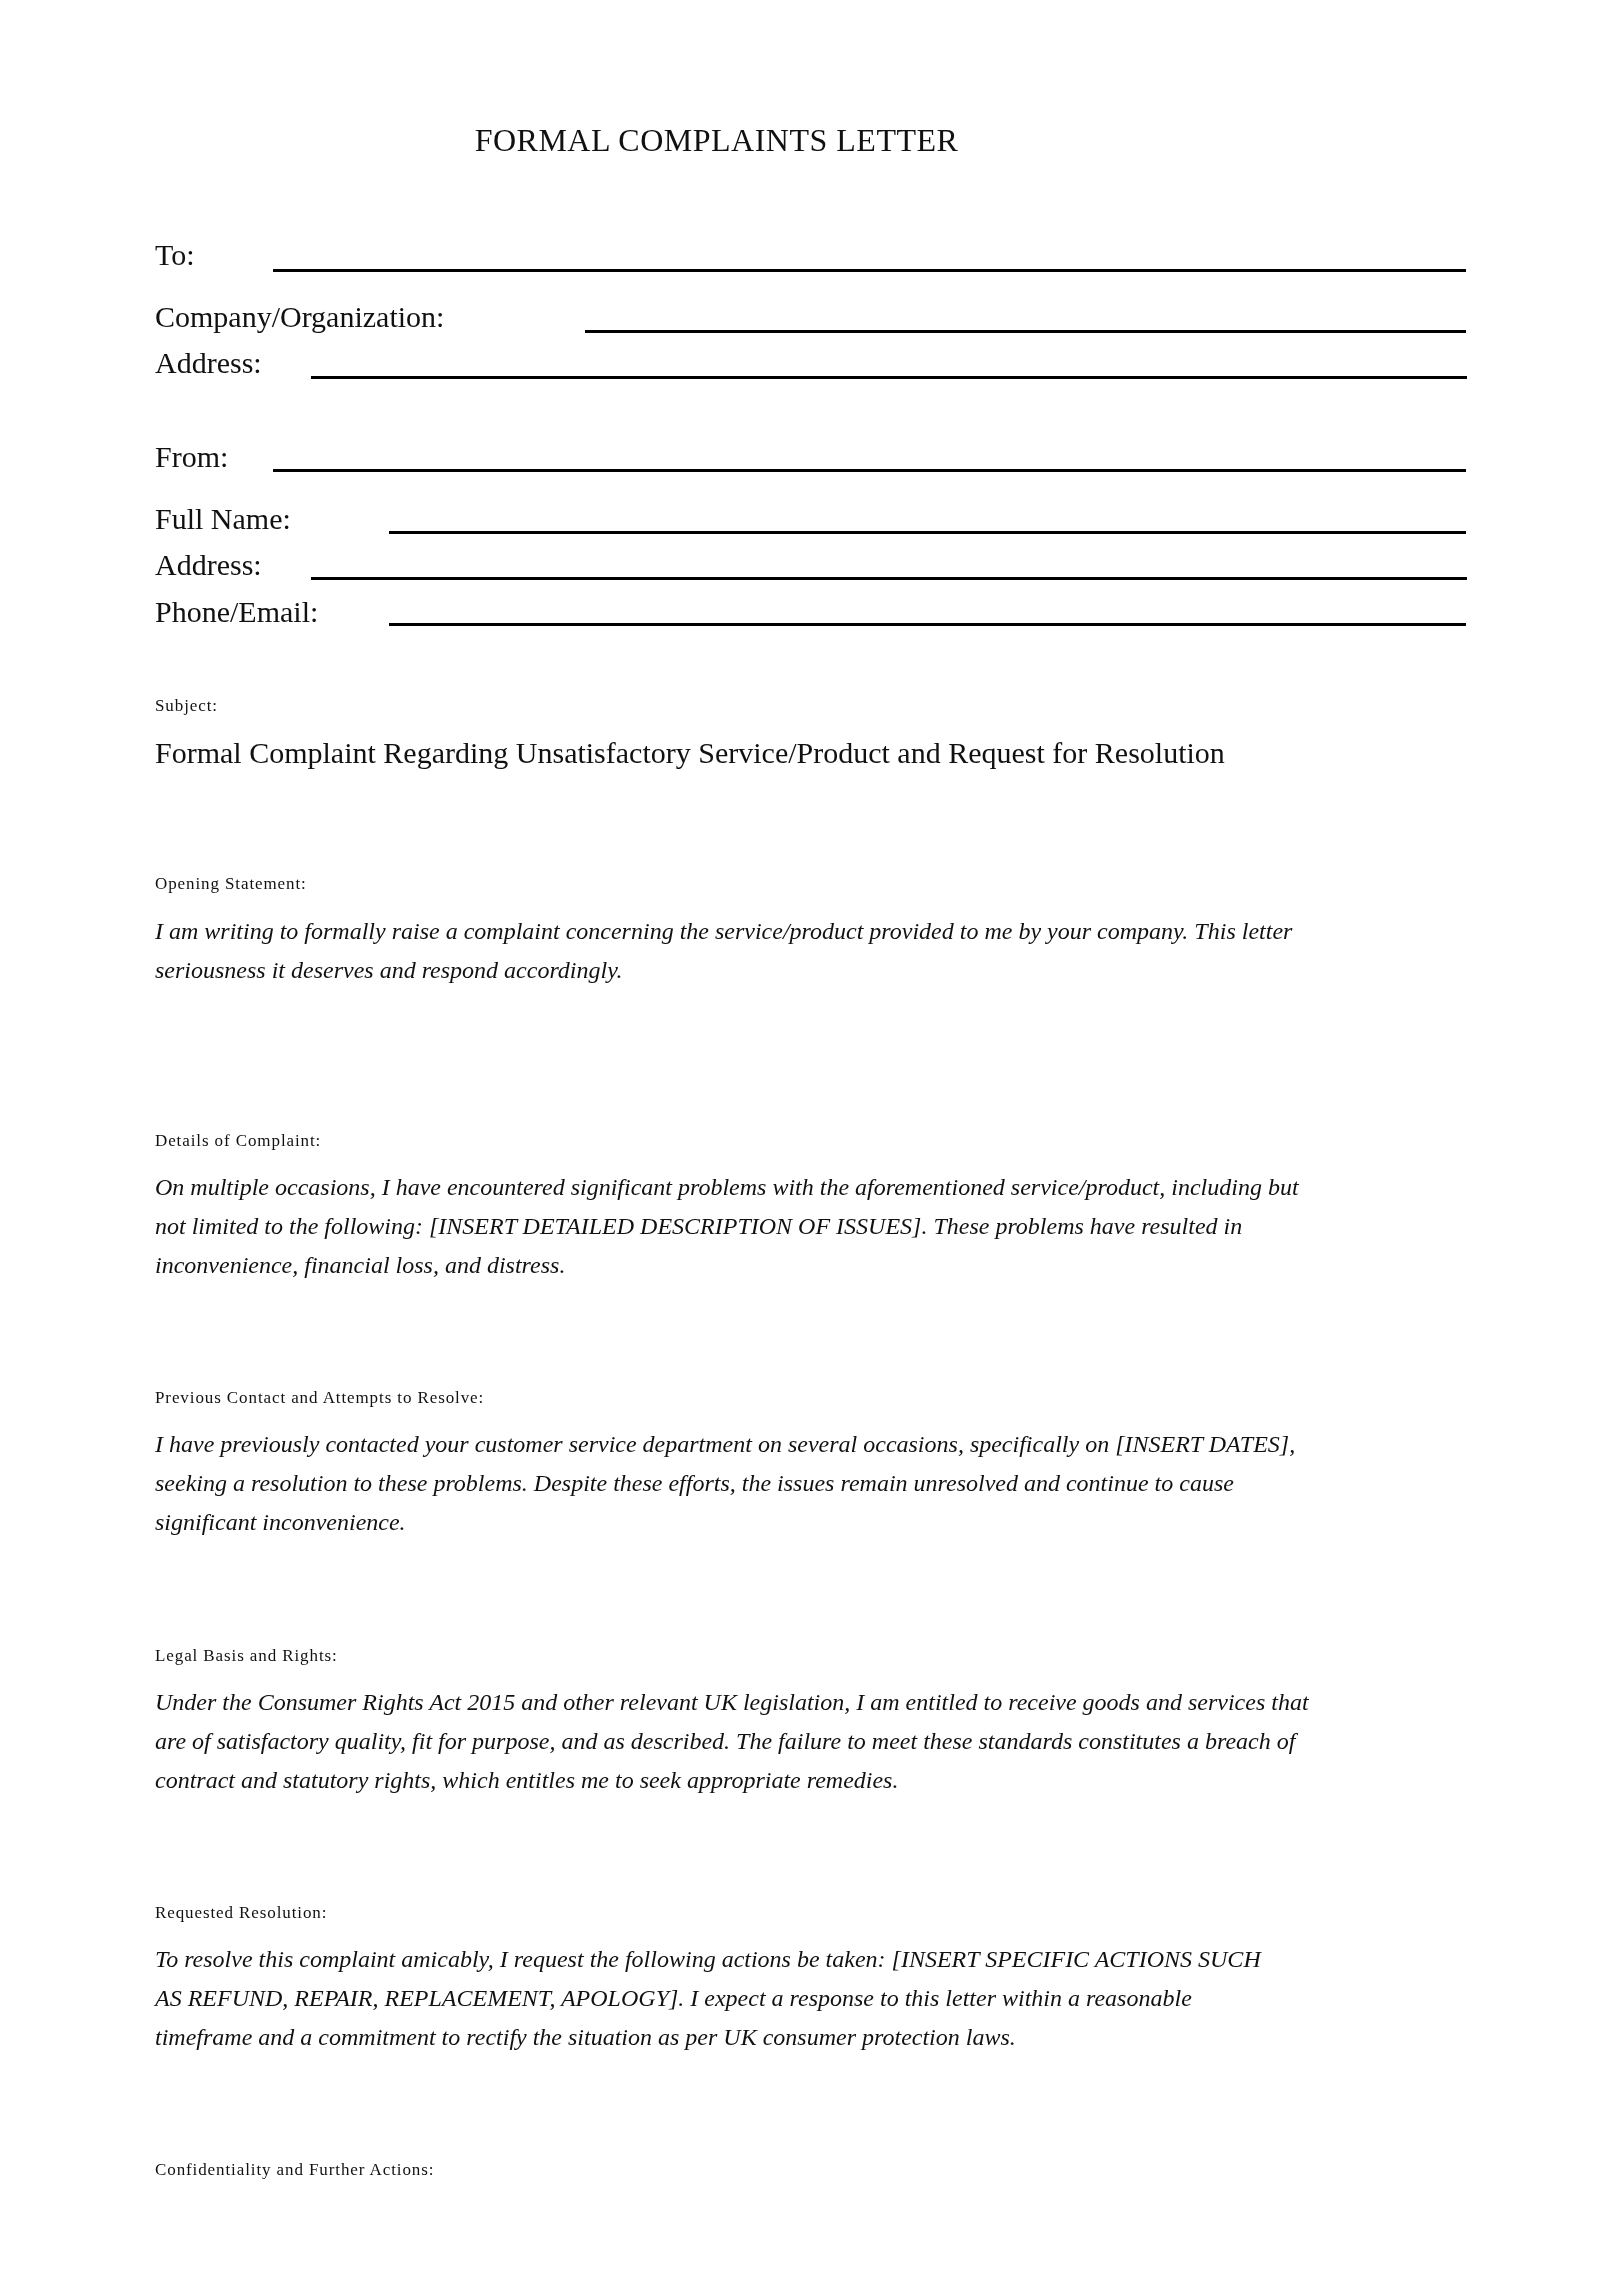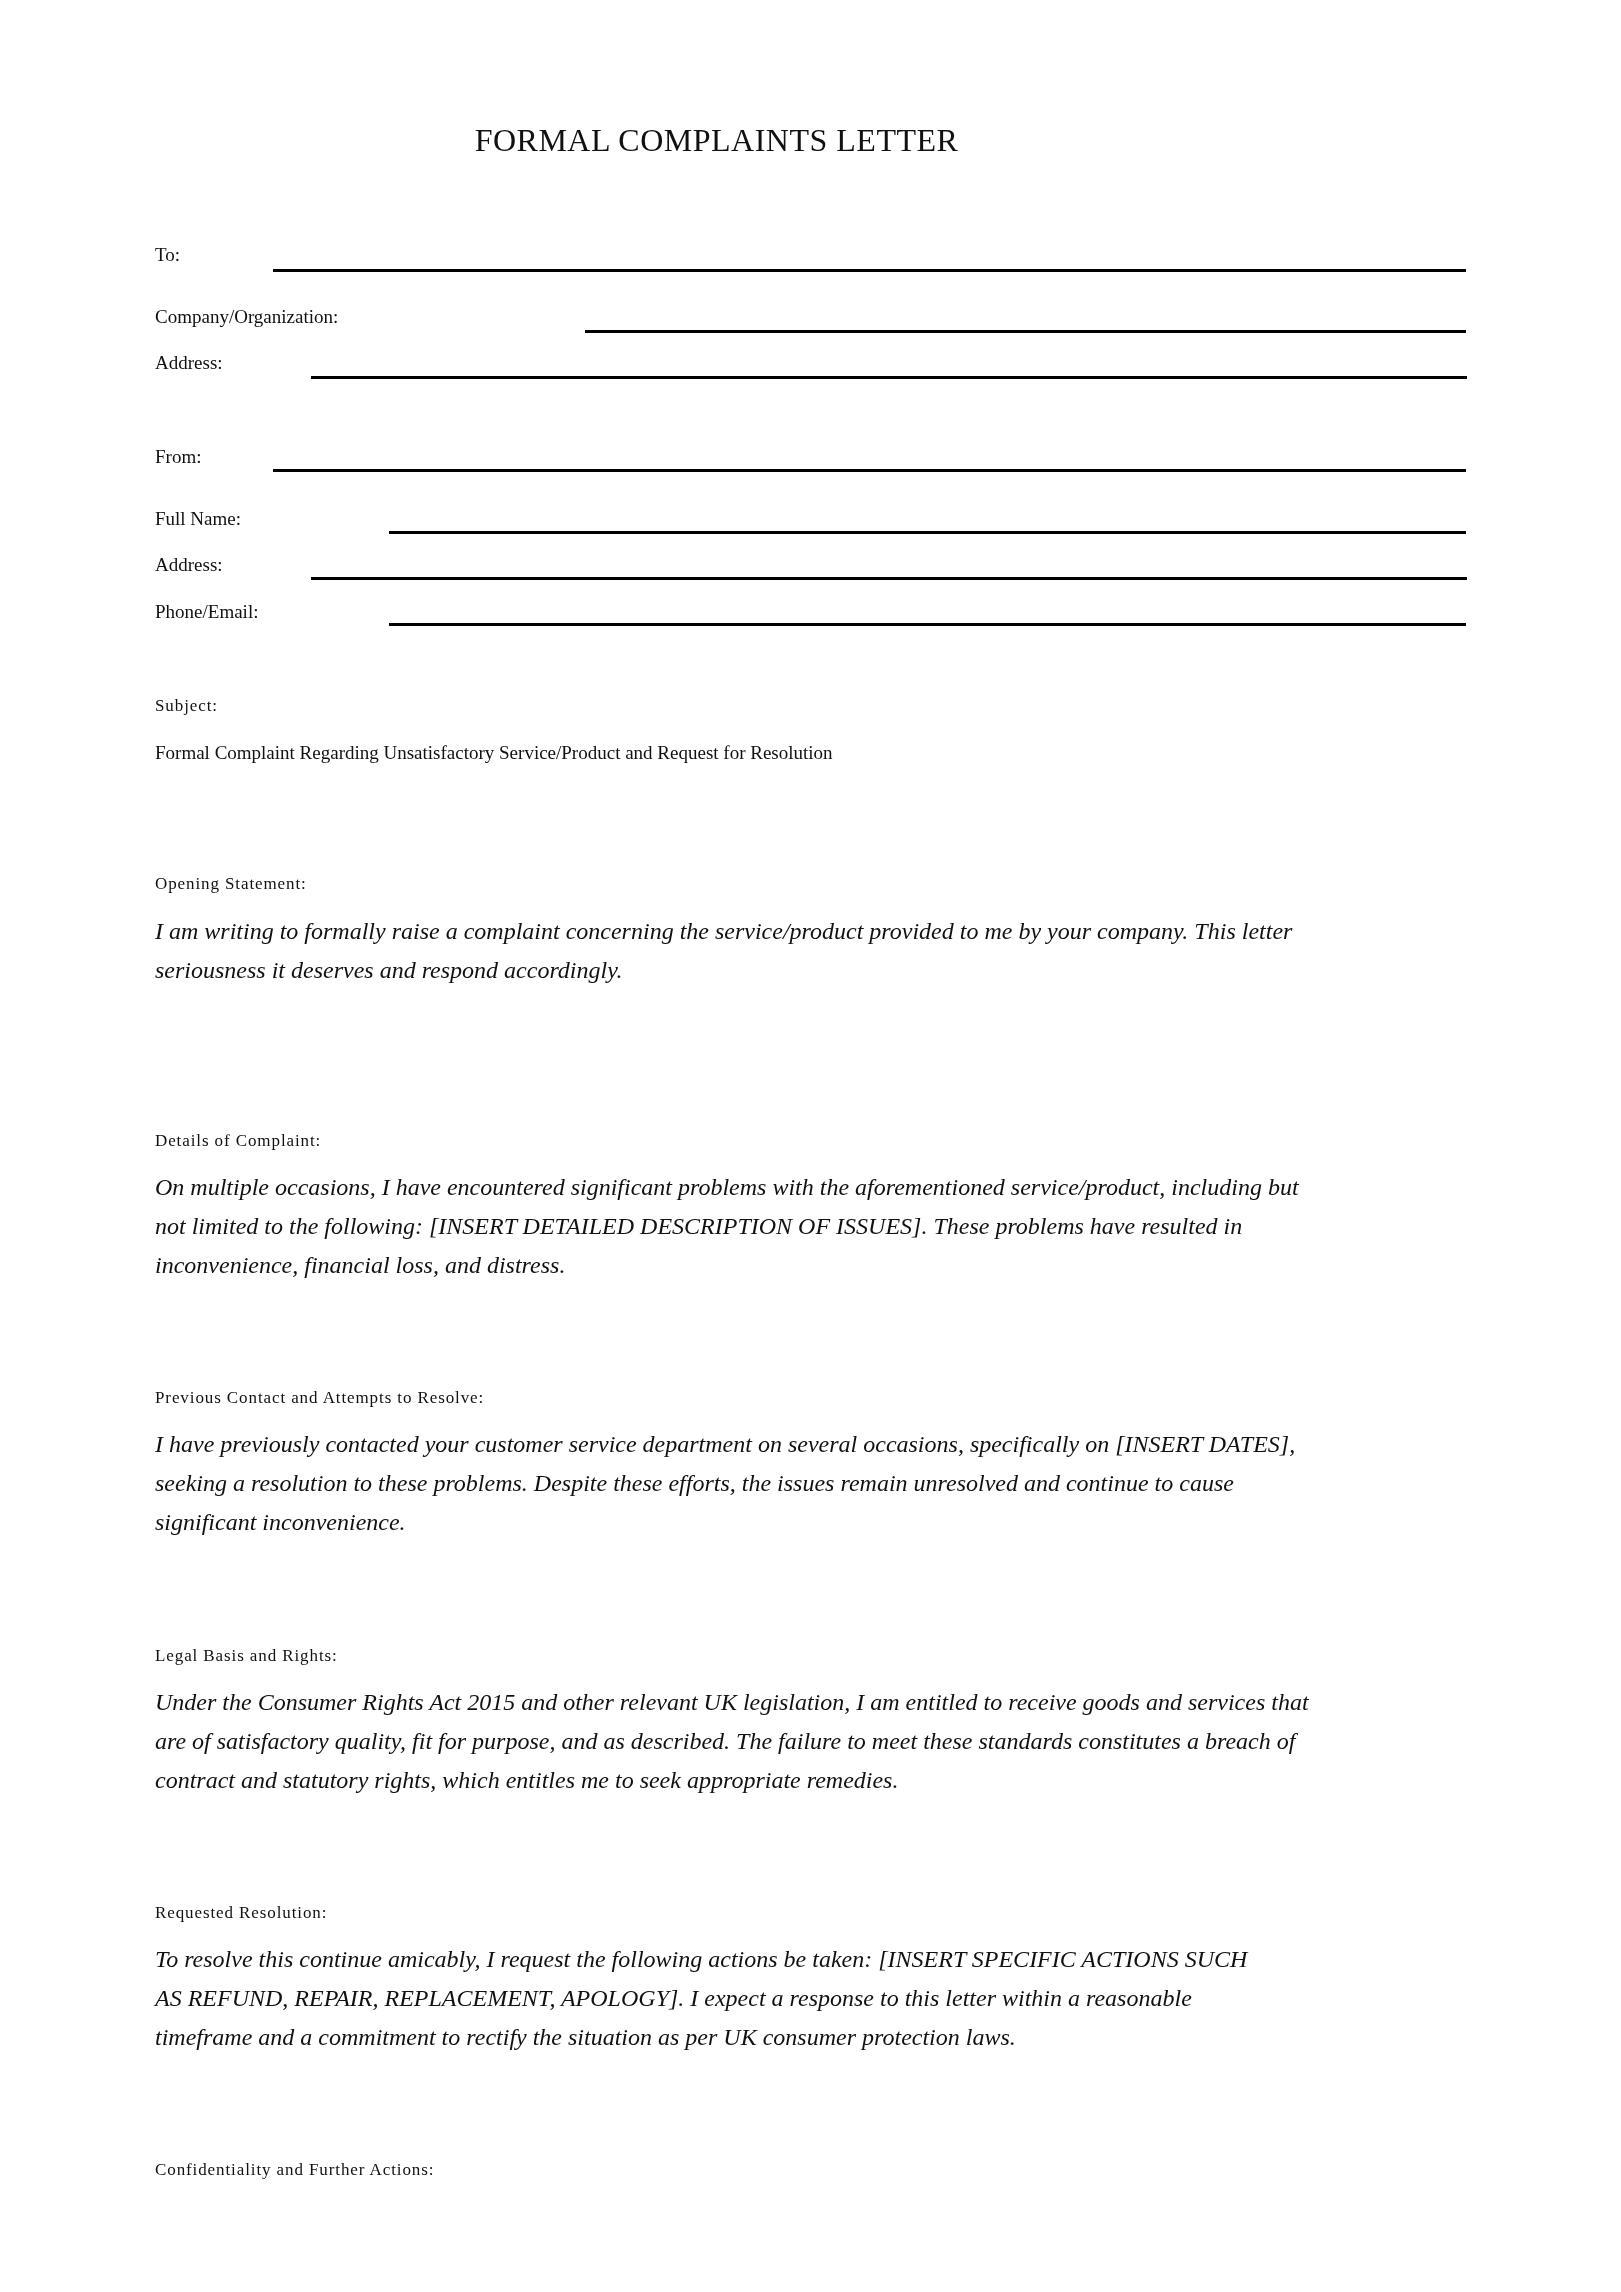--- a/index.html
+++ b/index.html
@@ -1,20 +1,20 @@
 <!DOCTYPE html>
 <html><head>
 <meta charset="utf-8">
 <style>
   html, body { margin:0; padding:0; background:#ffffff; }
   body { width:1621px; height:2293px; position:relative; overflow:hidden;
          font-family:"Liberation Serif", "DejaVu Serif", serif; color:#111111; }
   .abs { position:absolute; white-space:nowrap; }
   .title { left:0; width:1433px; text-align:center; top:122px; font-size:32px; letter-spacing:0.5px; }
-  .label { left:155px; font-size:19px; line-height:29px;text-align:right; }
+  .label { left:155px; font-size:30px; line-height:29px;text-align:right; }
   .rule { position:absolute; height:2.9px; background:#000000; }
   .heading { left:155px; font-size:17px; letter-spacing:0.9px; line-height:29px; }
   .para { position:absolute; left:155px; width:1333px; font-size:24px; line-height:39px; white-space:normal; }
   .para span { display:block; white-space:nowrap;font-style:italic; }
 </style>
 </head>
 <body>
 
 <div class="abs title">FORMAL COMPLAINTS LETTER</div>
 
@@ -64,19 +64,19 @@
 
 <div class="abs heading" style="top:1641px">Legal Basis and Rights:</div>
 <div class="para" style="top:1683px">
   <span>Under the Consumer Rights Act 2015 and other relevant UK legislation, I am entitled to receive goods and services that</span>
   <span>are of satisfactory quality, fit for purpose, and as described. The failure to meet these standards constitutes a breach of</span>
   <span>contract and statutory rights, which entitles me to seek appropriate remedies.</span>
 </div>
 
 <div class="abs heading" style="top:1898px">Requested Resolution:</div>
 <div class="para" style="top:1940px">
-  <span>To resolve this continue amicably, I request the following actions be taken: [INSERT SPECIFIC ACTIONS SUCH</span>
+  <span>To resolve this complaint amicably, I request the following actions be taken: [INSERT SPECIFIC ACTIONS SUCH</span>
   <span>AS REFUND, REPAIR, REPLACEMENT, APOLOGY]. I expect a response to this letter within a reasonable</span>
   <span>timeframe and a commitment to rectify the situation as per UK consumer protection laws.</span>
 </div>
 
 <div class="abs heading" style="top:2155px">Confidentiality and Further Actions:</div>
 
 
 </body></html>

